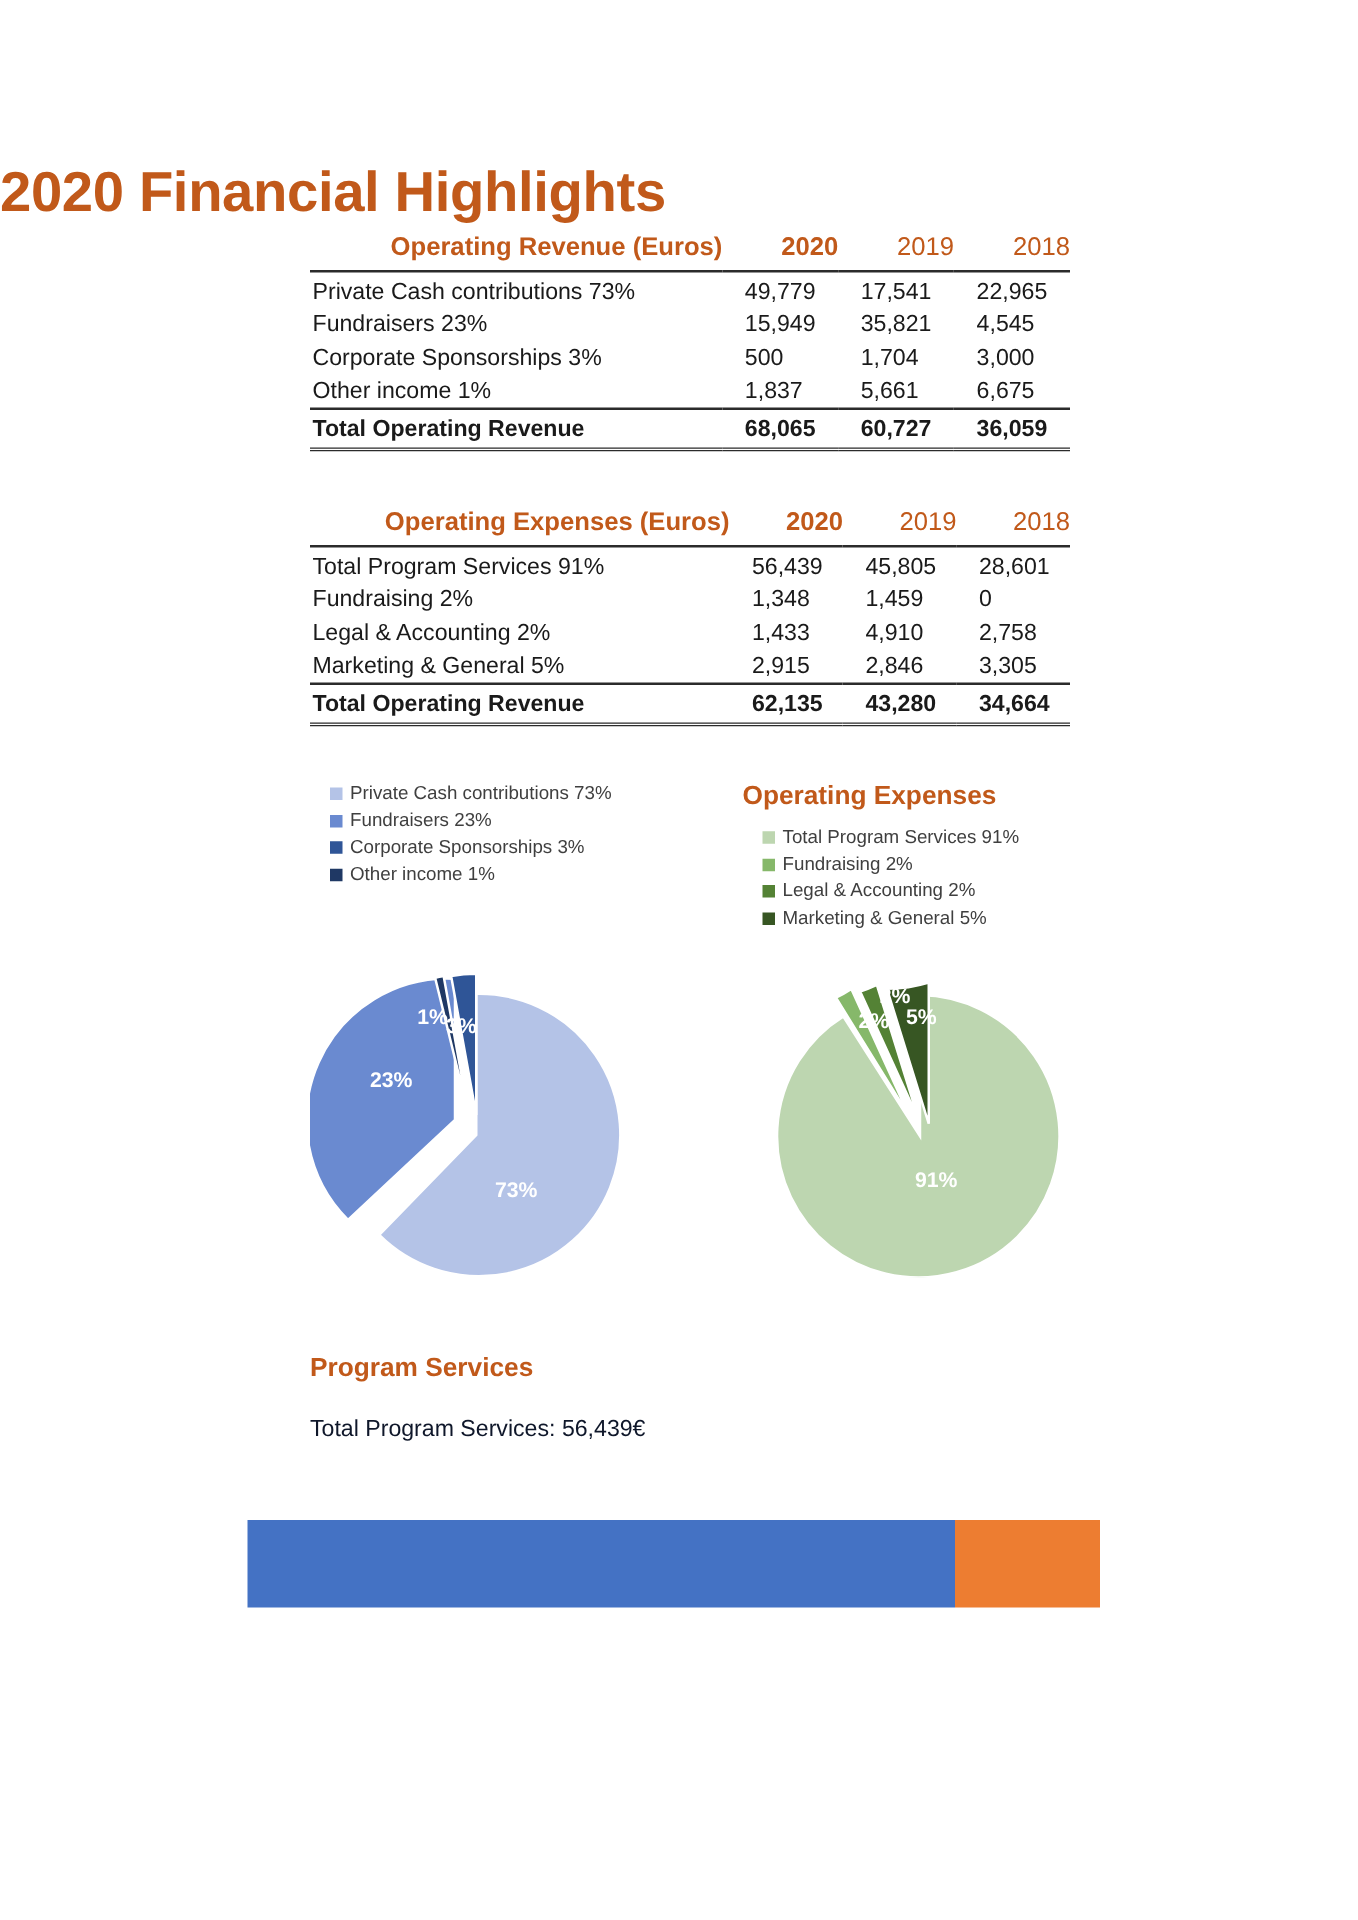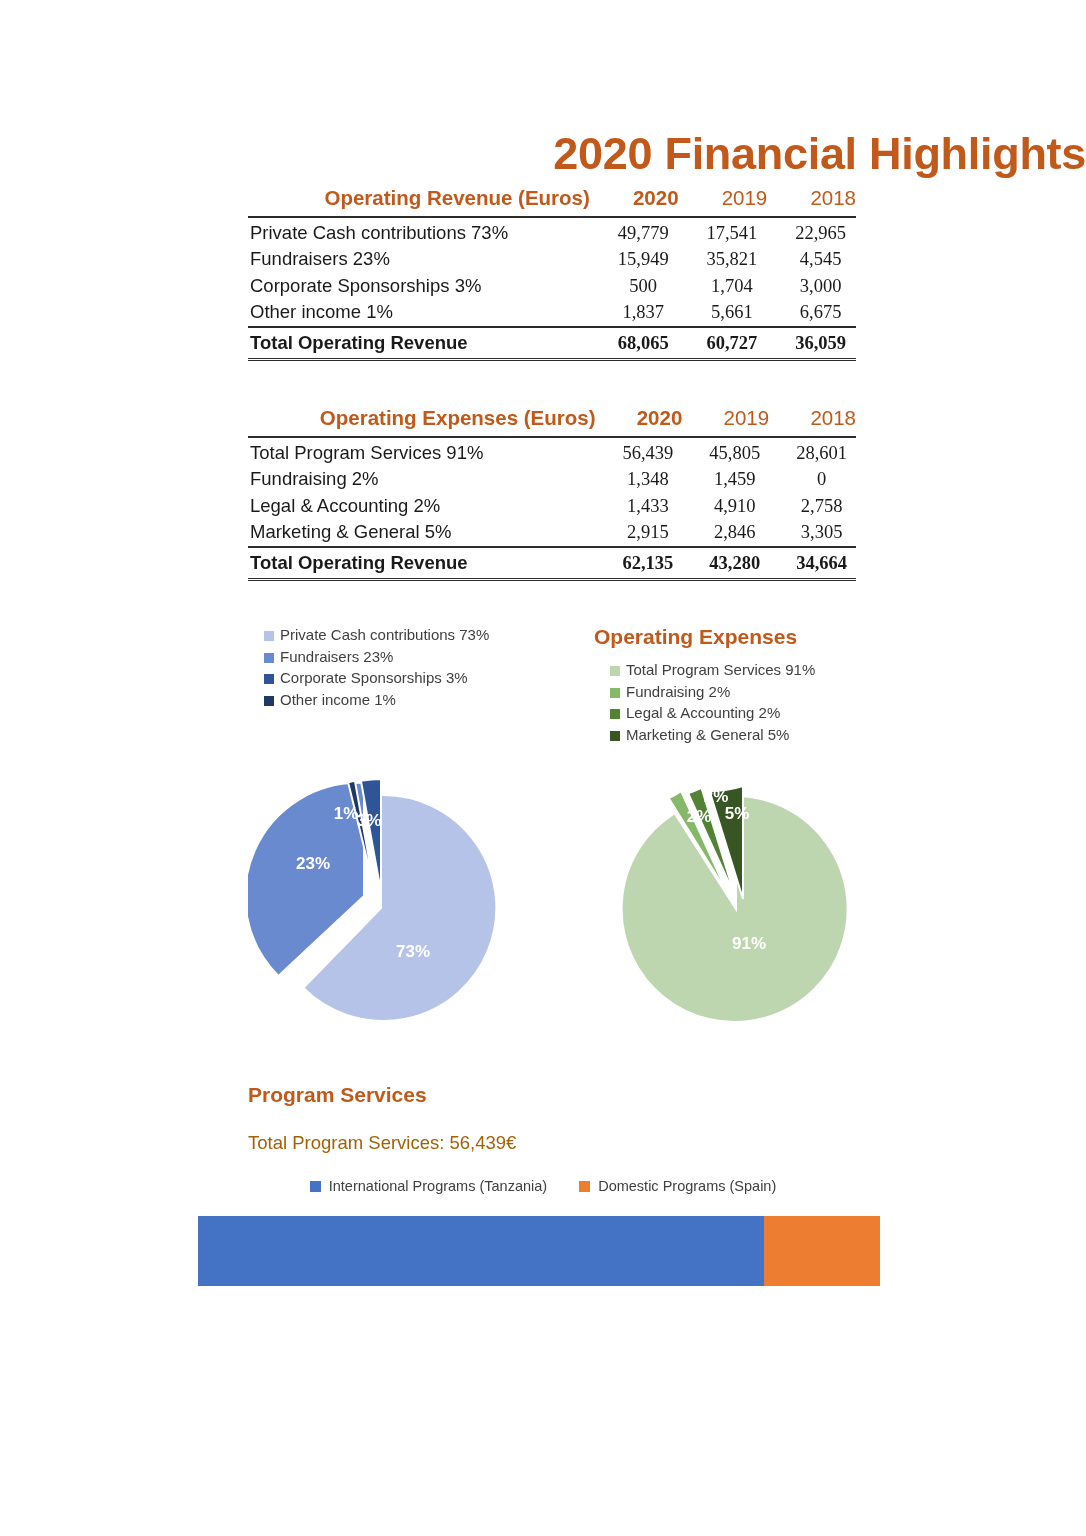--- a/index.html
+++ b/index.html
@@ -22,21 +22,21 @@
     height: 1536px;
     background: #fff;
   }
 
   
   .doc-title {
     position: absolute;
     left: 0;
     right: 0;
     top: 98px;
-    text-align: right;
+    text-align: left;
     font-size: 45px;
     font-weight: bold;
     color: #c1591a;
     letter-spacing: -0.3px;
   }
 
   
   .fin-table {
     position: absolute;
     left: 248px;
@@ -70,21 +70,21 @@
   .fin-table thead th.yr.cur {
     font-weight: bold;
   }
   .fin-table tbody td {
     height: 26.5px;
     line-height: 26.5px;
     font-size: 18.5px;
     color: #1a1a1a;
   }
   .fin-table tbody td.lbl { text-align: left; padding-left: 2px; }
-  .fin-table tbody td.num { text-align: center; padding-left: 18px; font-family: Liberation Serif, serif; }
+  .fin-table tbody td.num { text-align: left; padding-left: 18px; }
   .fin-table tbody tr:first-child td { padding-top: 2px; }
 
   .fin-table tr.total td {
     font-weight: bold;
     border-top: 2.5px solid #2b2b2b;
     border-bottom: 3.5px double #2b2b2b;
     height: 30px;
     line-height: 30px;
   }
 
@@ -142,21 +142,21 @@
   
   #program-services {
     position: absolute;
     left: 248px;
     top: 1082px;
     width: 640px;
   }
   #program-services .chart-title { margin-bottom: 24px; }
   .ps-total {
     font-size: 18.5px;
-    color: #a16207;
+    color: #0f172a;
     line-height: 1.3;
   }
 
   #bar-legend {
     position: absolute;
     left: 0;
     right: 0;
     top: 1178px;
     text-align: center;
     font-size: 14.5px;
@@ -341,27 +341,19 @@
         <text class="pie-label" x="143" y="43">5%</text>
       </svg>
     </div>
   </div>
 
   <div id="program-services">
     <div class="chart-title">Program Services</div>
     <div class="ps-total">Total Program Services: 56,439€</div>
   </div>
 
-  <div id="bar-legend">
-    <span class="bl-item">
-      <span class="swatch" style="background:#4472c4"></span><span>International Programs (Tanzania)</span>
-    </span>
-    <span class="bl-item">
-      <span class="swatch" style="background:#ed7d31"></span><span>Domestic Programs (Spain)</span>
-    </span>
-  </div>
 
   <div id="program-bar">
     <div class="seg" style="background:#4472c4; width:83%;"></div>
     <div class="seg" style="background:#ed7d31; width:17%;"></div>
   </div>
 
 </div>
 
 </body></html>

